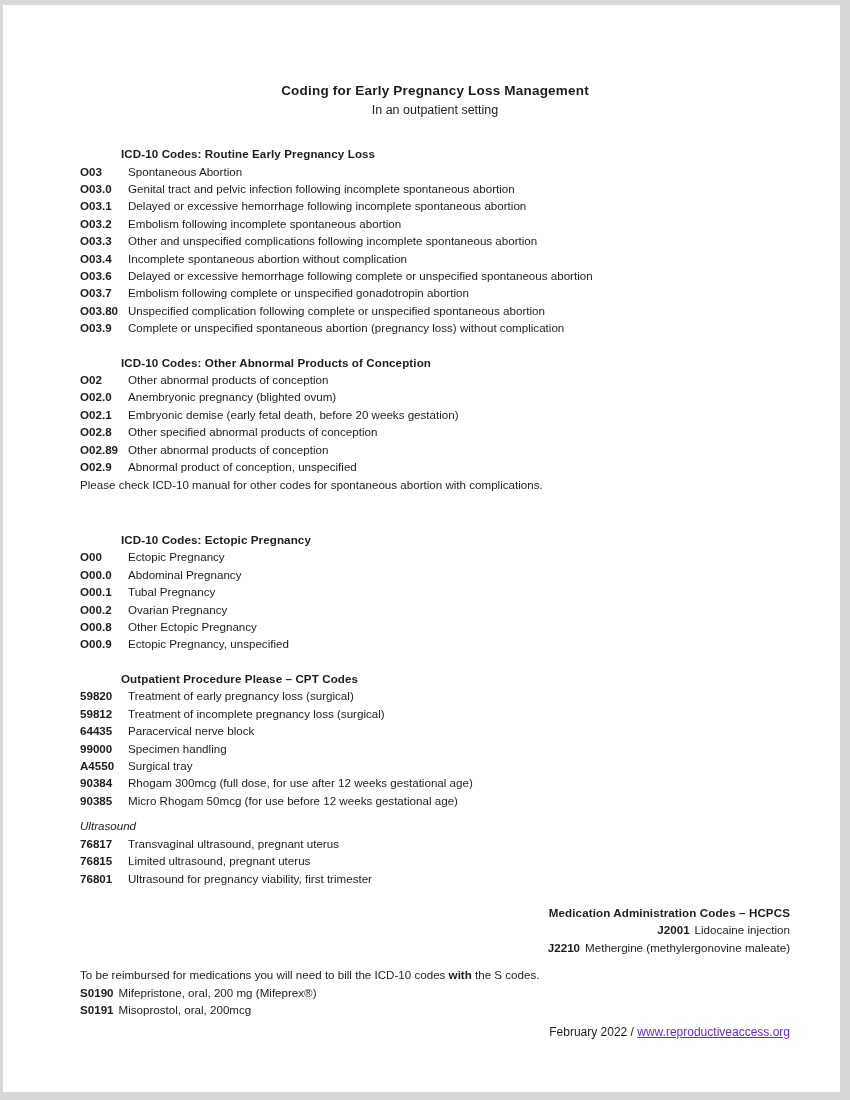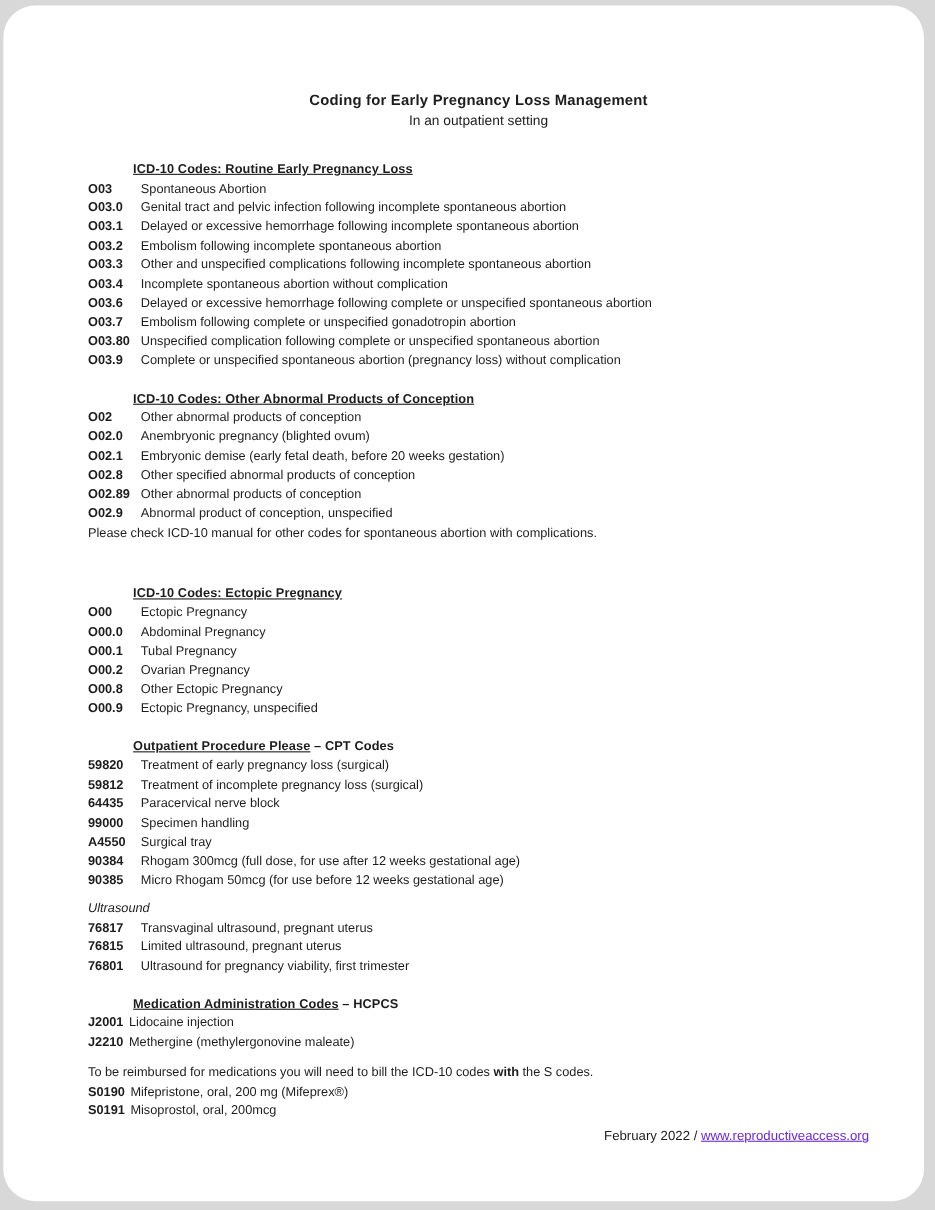--- a/index.html
+++ b/index.html
@@ -10,37 +10,36 @@
     color:#1d1d1d;
     position:relative;
     overflow:hidden;
   }
   .page{
     position:absolute;top:5px;left:3px;
     width:837px;height:1087px;
     background:#ffffff;
     box-sizing:border-box;
     padding:76px 50px 0 77px;
-    border-radius:29px;
   }
   .title{font-size:13.5px;font-weight:bold;text-align:center;line-height:20px;letter-spacing:.2px;}
   .subtitle{font-size:12.5px;text-align:center;line-height:18px;}
   .sec h2{font-size:11.6px;line-height:17.5px;margin:0;font-weight:bold;letter-spacing:.1px;}
-  .sec .u{text-decoration:underline;padding-left:41px;}
+  .sec .u{padding-left:41px;}
   .row{line-height:17.4px;font-size:11.6px;white-space:nowrap;}
   .code{display:inline-block;width:48px;font-weight:bold;}
   .inline-rows .code{width:auto;margin-right:5px;}
   .note{margin:0;font-size:11.6px;line-height:17.4px;}
   .sec1{margin-top:26px;}
   .sec2{margin-top:17px;}
   .sec3{margin-top:38px;}
   .sec4{margin-top:17px;}
   .ultra{margin-top:8px;}
   .ultra-label{font-style:italic;font-size:11.6px;line-height:17.5px;}
-  .sec5{margin-top:17px;}
+  .sec5{margin-top:17px;text-align:right;}
   .para{margin:10px 0 0 0;font-size:11.6px;line-height:17.4px;}
   .para b{font-weight:bold;}
   .footer{margin-top:6px;text-align:right;font-size:12px;line-height:16px;}
   .footer .link{color:#6d28d9;text-decoration:underline;cursor:pointer;}
 </style>
 </head>
 <body>
 
 <div class="page">
 

